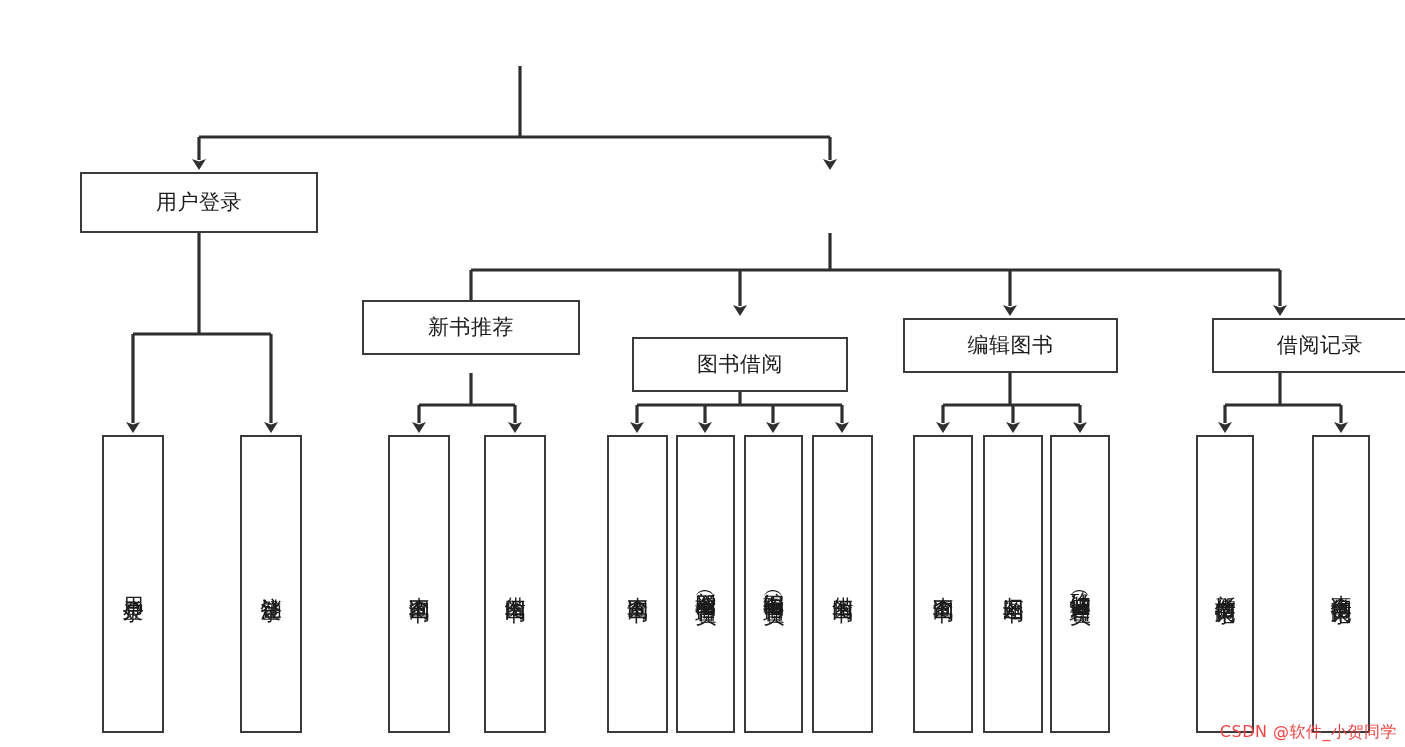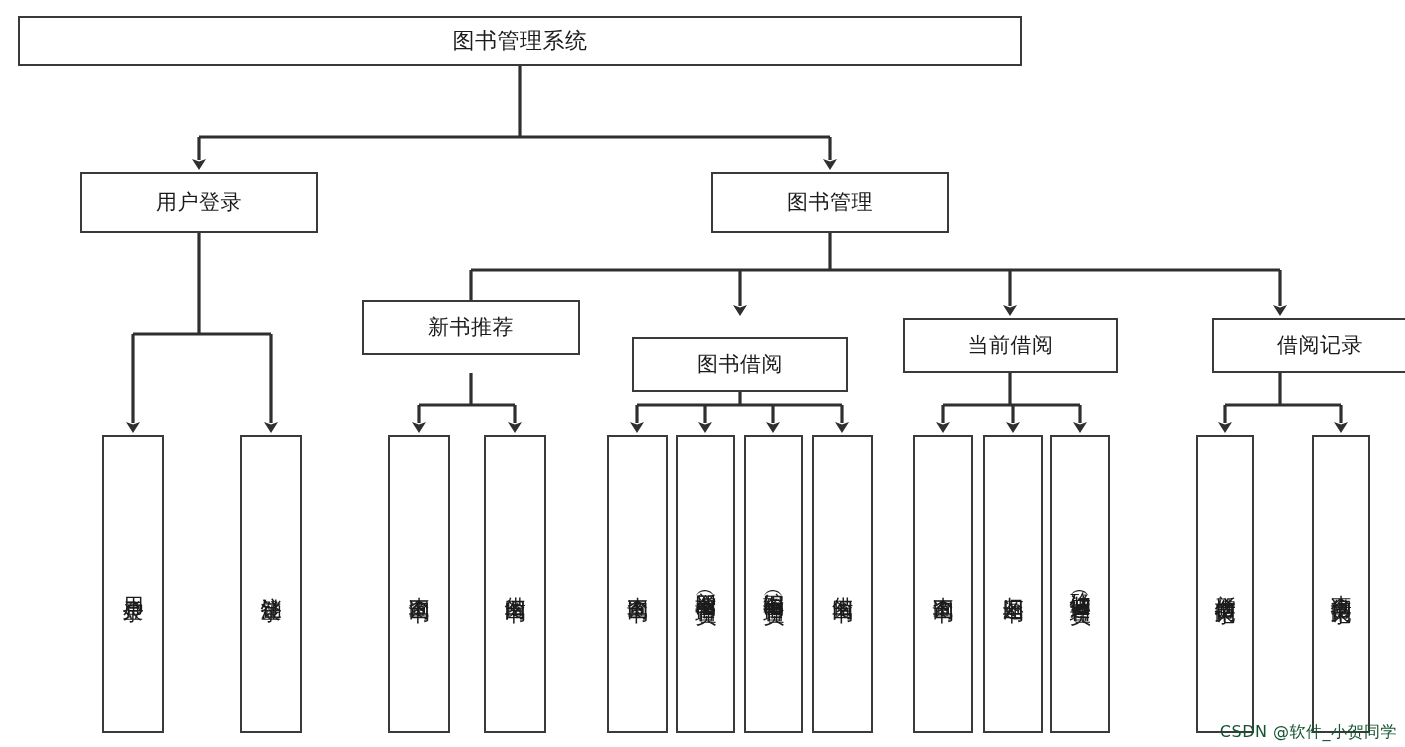--- a/index.html
+++ b/index.html
@@ -54,21 +54,21 @@
     font-size:21px;
     line-height:1.08;
     letter-spacing:2px;
     max-height:100%;
   }
   #watermark{
     position:absolute;
     right:8px;
     bottom:4px;
     font-size:16px;
-    color:#14532d;
+    color:#ef4444;
     letter-spacing:.5px;
     white-space:nowrap;
     user-select:none;
   }
 </style>
 </head>
 <body>
 
 <div id="canvas">
 
@@ -115,39 +115,33 @@
       <path d="M1013,405 L1013,423" marker-end="url(#ah)"></path>
       <path d="M1080,405 L1080,423" marker-end="url(#ah)"></path>
 
       <path d="M1280,373 L1280,405"></path>
       <path d="M1225,405 L1341,405"></path>
       <path d="M1225,405 L1225,423" marker-end="url(#ah)"></path>
       <path d="M1341,405 L1341,423" marker-end="url(#ah)"></path>
     </g>
   </svg>
 
-  <div class="node h root" style="left:18px;top:16px;width:1004px;height:50px;">
-    <span class="label">图书管理系统</span>
-  </div>
 
   <div class="node h" style="left:80px;top:172px;width:238px;height:61px;">
     <span class="label">用户登录</span>
-  </div>
-  <div class="node h" style="left:711px;top:172px;width:238px;height:61px;">
-    <span class="label">图书管理</span>
   </div>
 
   <div class="node h" style="left:362px;top:300px;width:218px;height:55px;">
     <span class="label">新书推荐</span>
   </div>
   <div class="node h" style="left:632px;top:318px;width:216px;height:55px;margin-top:19px;">
     <span class="label">图书借阅</span>
   </div>
   <div class="node h" style="left:903px;top:318px;width:215px;height:55px;">
-    <span class="label">当前借阅</span>
+    <span class="label">编辑图书</span>
   </div>
   <div class="node h" style="left:1212px;top:318px;width:216px;height:55px;">
     <span class="label">借阅记录</span>
   </div>
 
   <div class="node v" style="left:102px;top:435px;width:62px;height:298px;">
     <span class="label">用户登录</span>
   </div>
   <div class="node v" style="left:240px;top:435px;width:62px;height:298px;">
     <span class="label">注销登录</span>

